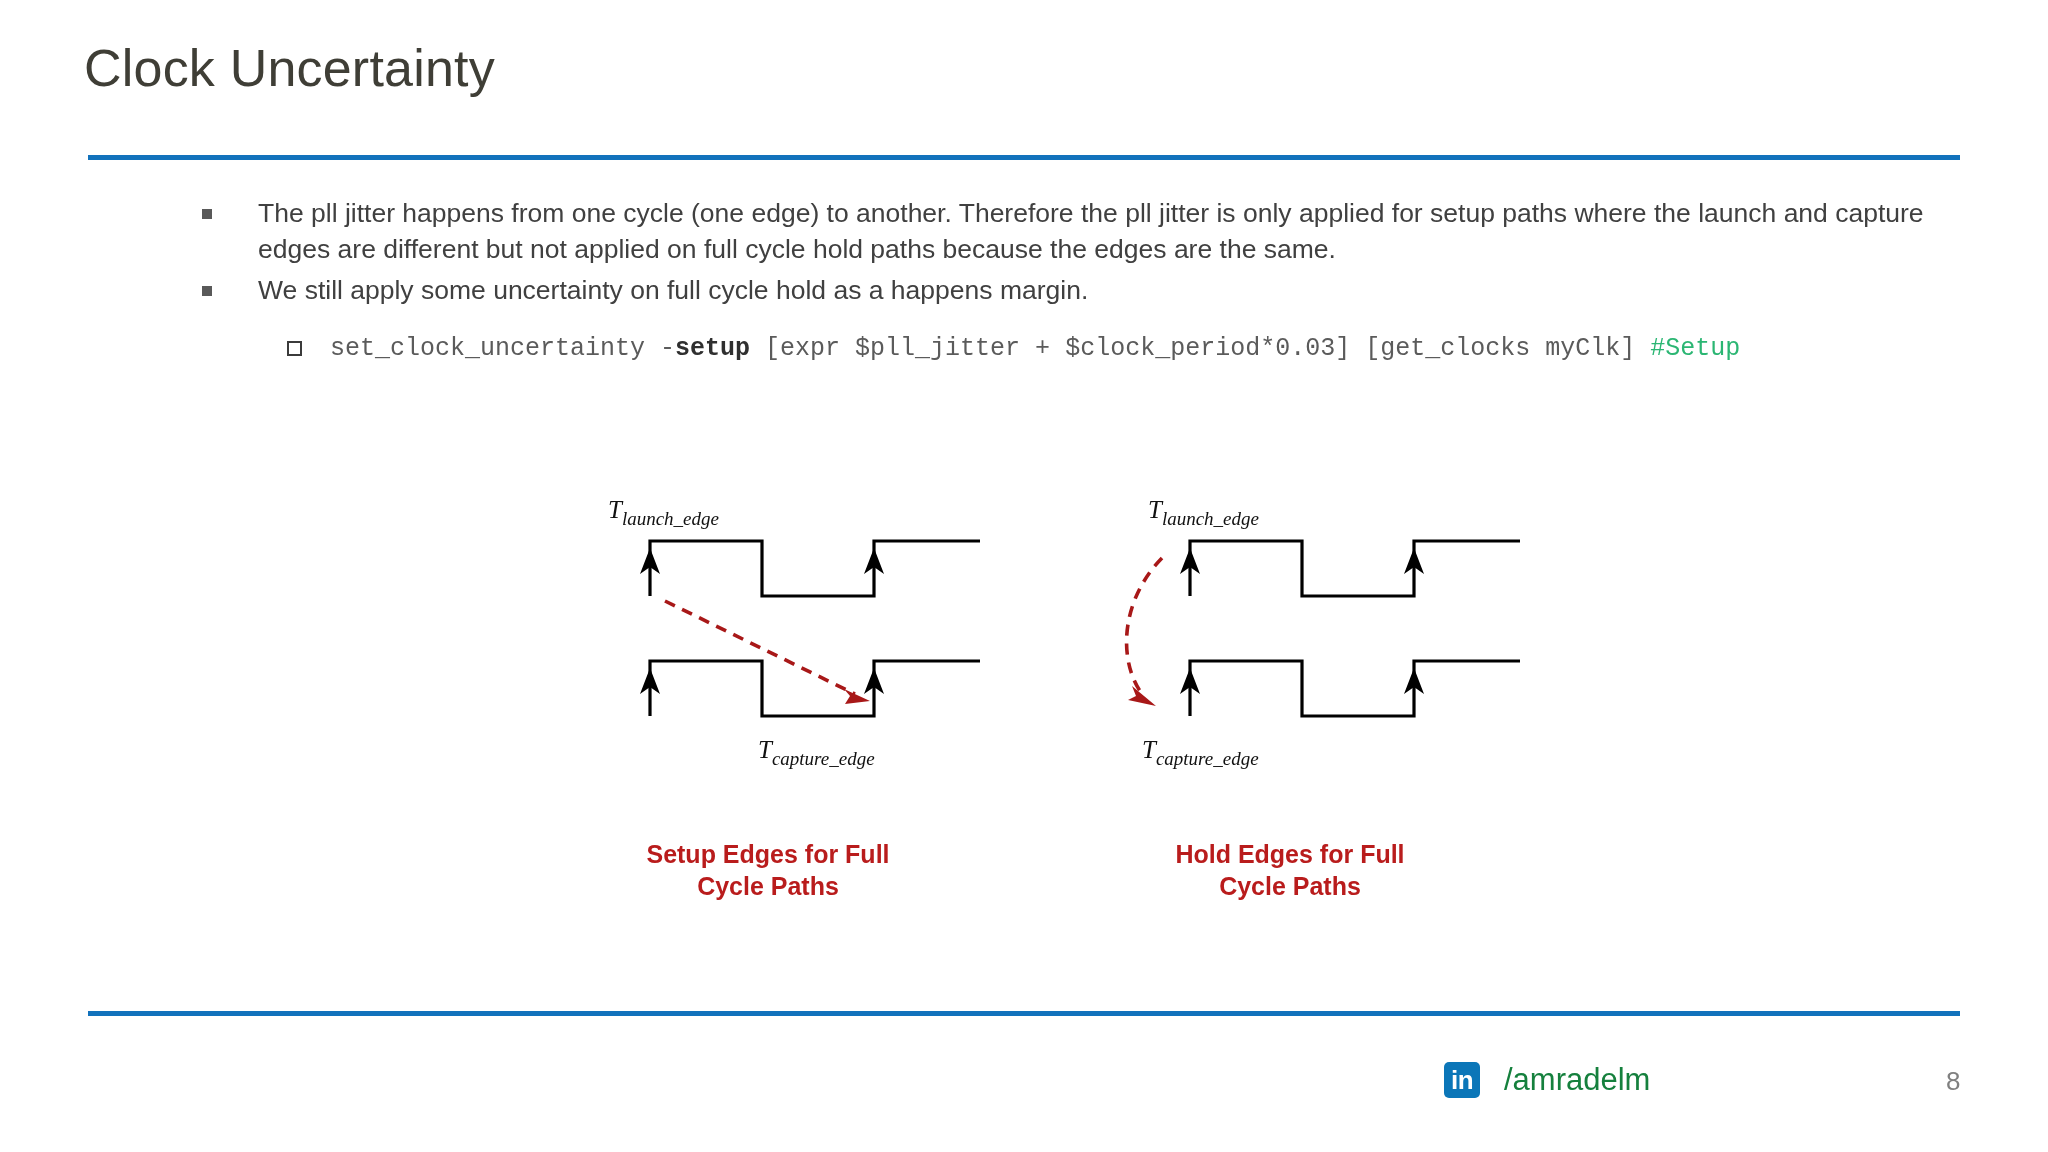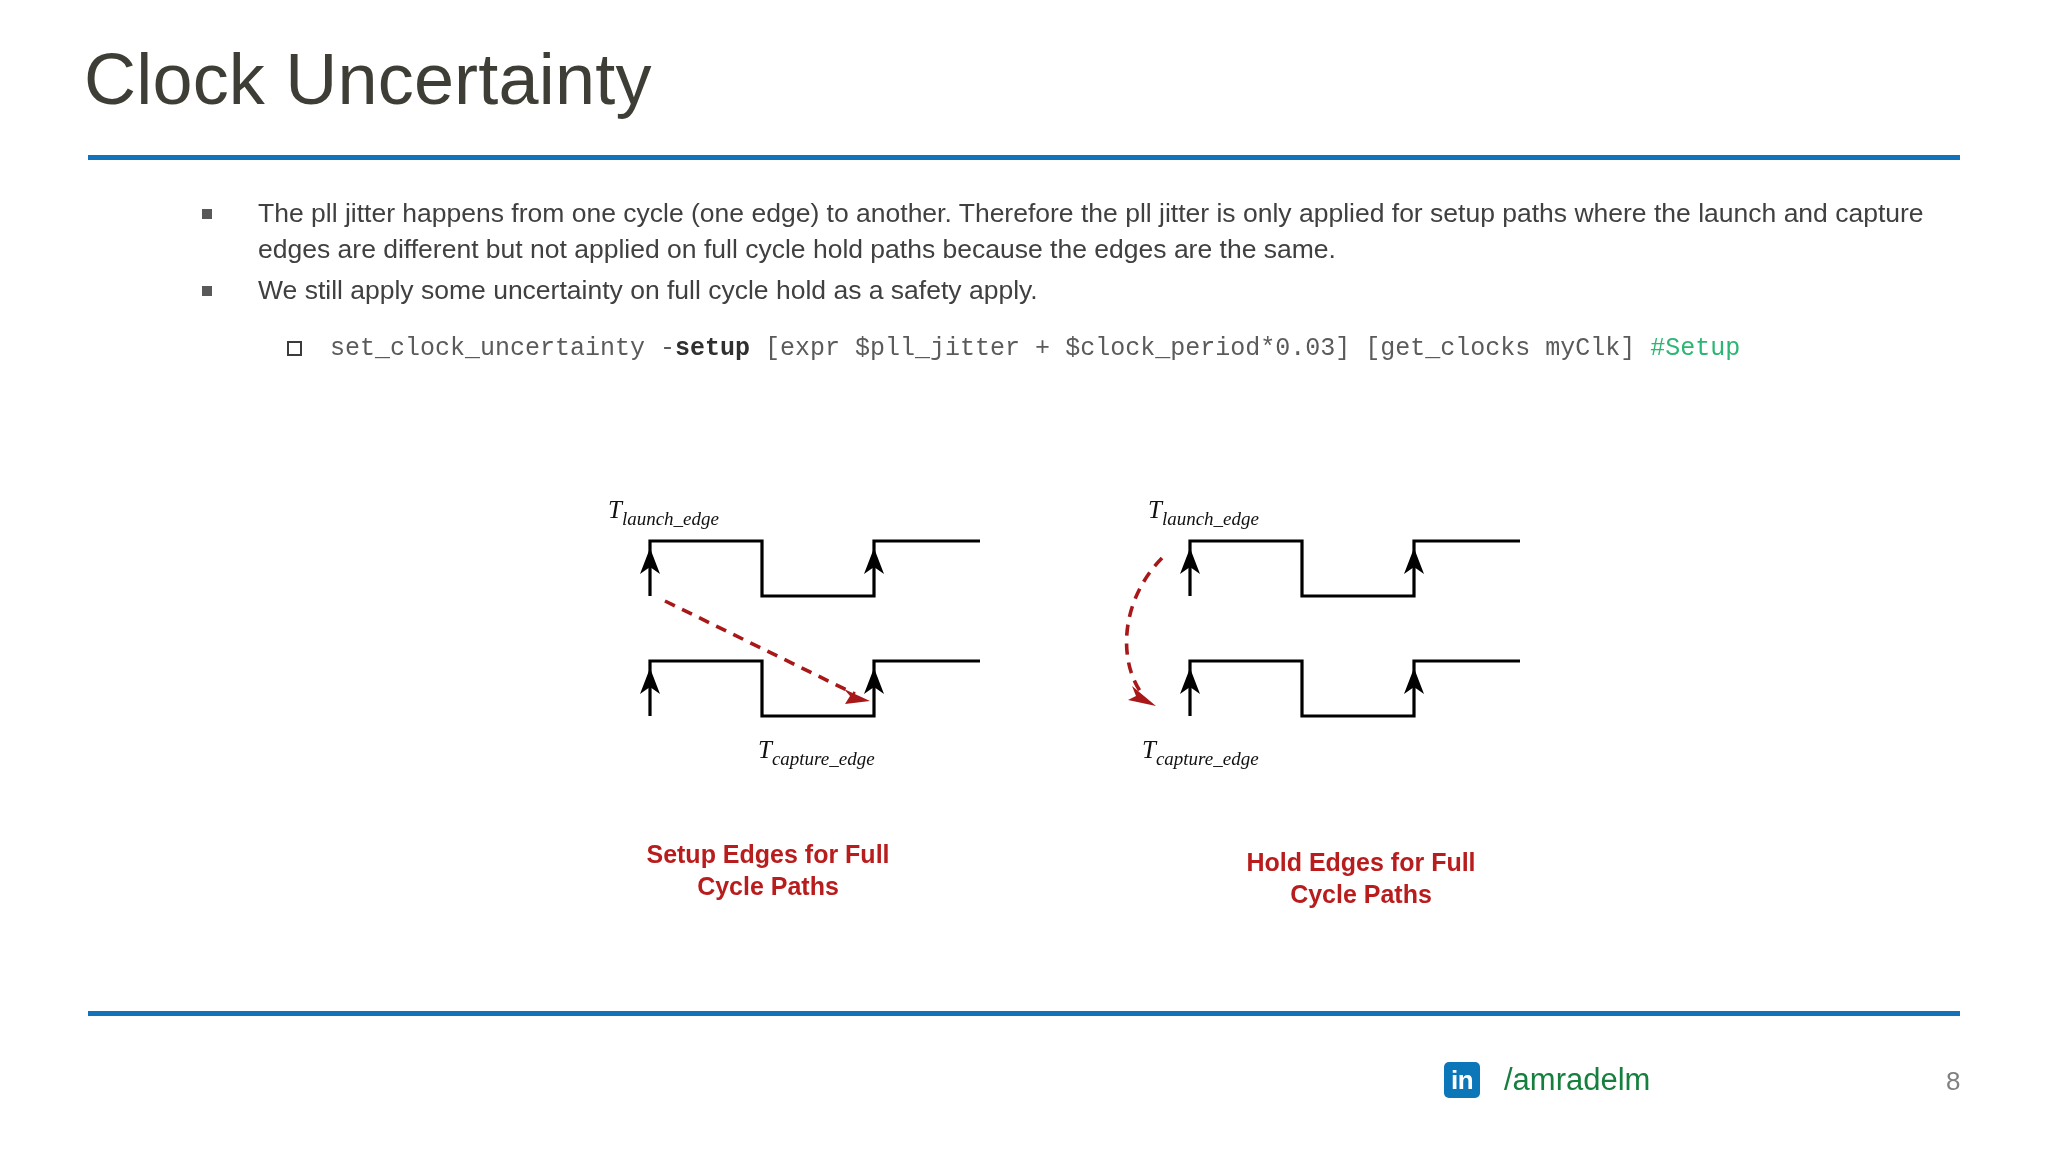--- a/index.html
+++ b/index.html
@@ -20,21 +20,21 @@
     position: absolute;
     inset: 0;
     background: #ffffff;
   }
 
   
   .slide-title {
     position: absolute;
     left: 84px;
     top: 40px;
-    font-size: 72px;
+    font-size: 52px;
     font-weight: 400;
     color: #3f3e36;
     letter-spacing: 0.2px;
     line-height: 1.1;
     white-space: nowrap;
   }
 
   
   .rule {
     position: absolute;
@@ -124,21 +124,21 @@
     position: absolute;
     top: 838px;
     width: 380px;
     text-align: center;
     font-size: 25px;
     font-weight: bold;
     color: #b91c1c;
     line-height: 1.28;
   }
   .cap-left  { left: 578px; }
-  .cap-right { left: 1171px; margin-top: 8px; }
+  .cap-right { left: 1100px; }
 
   
   .footer-handle {
     position: absolute;
     left: 1444px;
     top: 1062px;
     display: flex;
     align-items: center;
     gap: 24px;
   }
@@ -186,21 +186,21 @@
 
   <div class="body">
 
     <div class="bullet-l1">
       <span class="marker"></span>
       <span>The pll jitter happens from one cycle (one edge) to another. Therefore the pll jitter is only applied for setup paths where the launch and capture edges are different but not applied on full cycle hold paths because the edges are the same.</span>
     </div>
 
     <div class="bullet-l1">
       <span class="marker"></span>
-      <span>We still apply some uncertainty on full cycle hold as a safety apply.</span>
+      <span>We still apply some uncertainty on full cycle hold as a happens margin.</span>
     </div>
 
     <div class="spacer-gap"></div>
 
     <div class="bullet-l2">
       <span class="marker-box">
         <span class="sq-shadow"></span>
           <span class="sq-front"></span>
       </span><span>set_clock_uncertainty -</span><span class="code-strong">setup</span><span> [expr $pll_jitter + $clock_period*0.03] [get_clocks myClk] </span><span class="code-comment">#Setup</span>
     </div>

